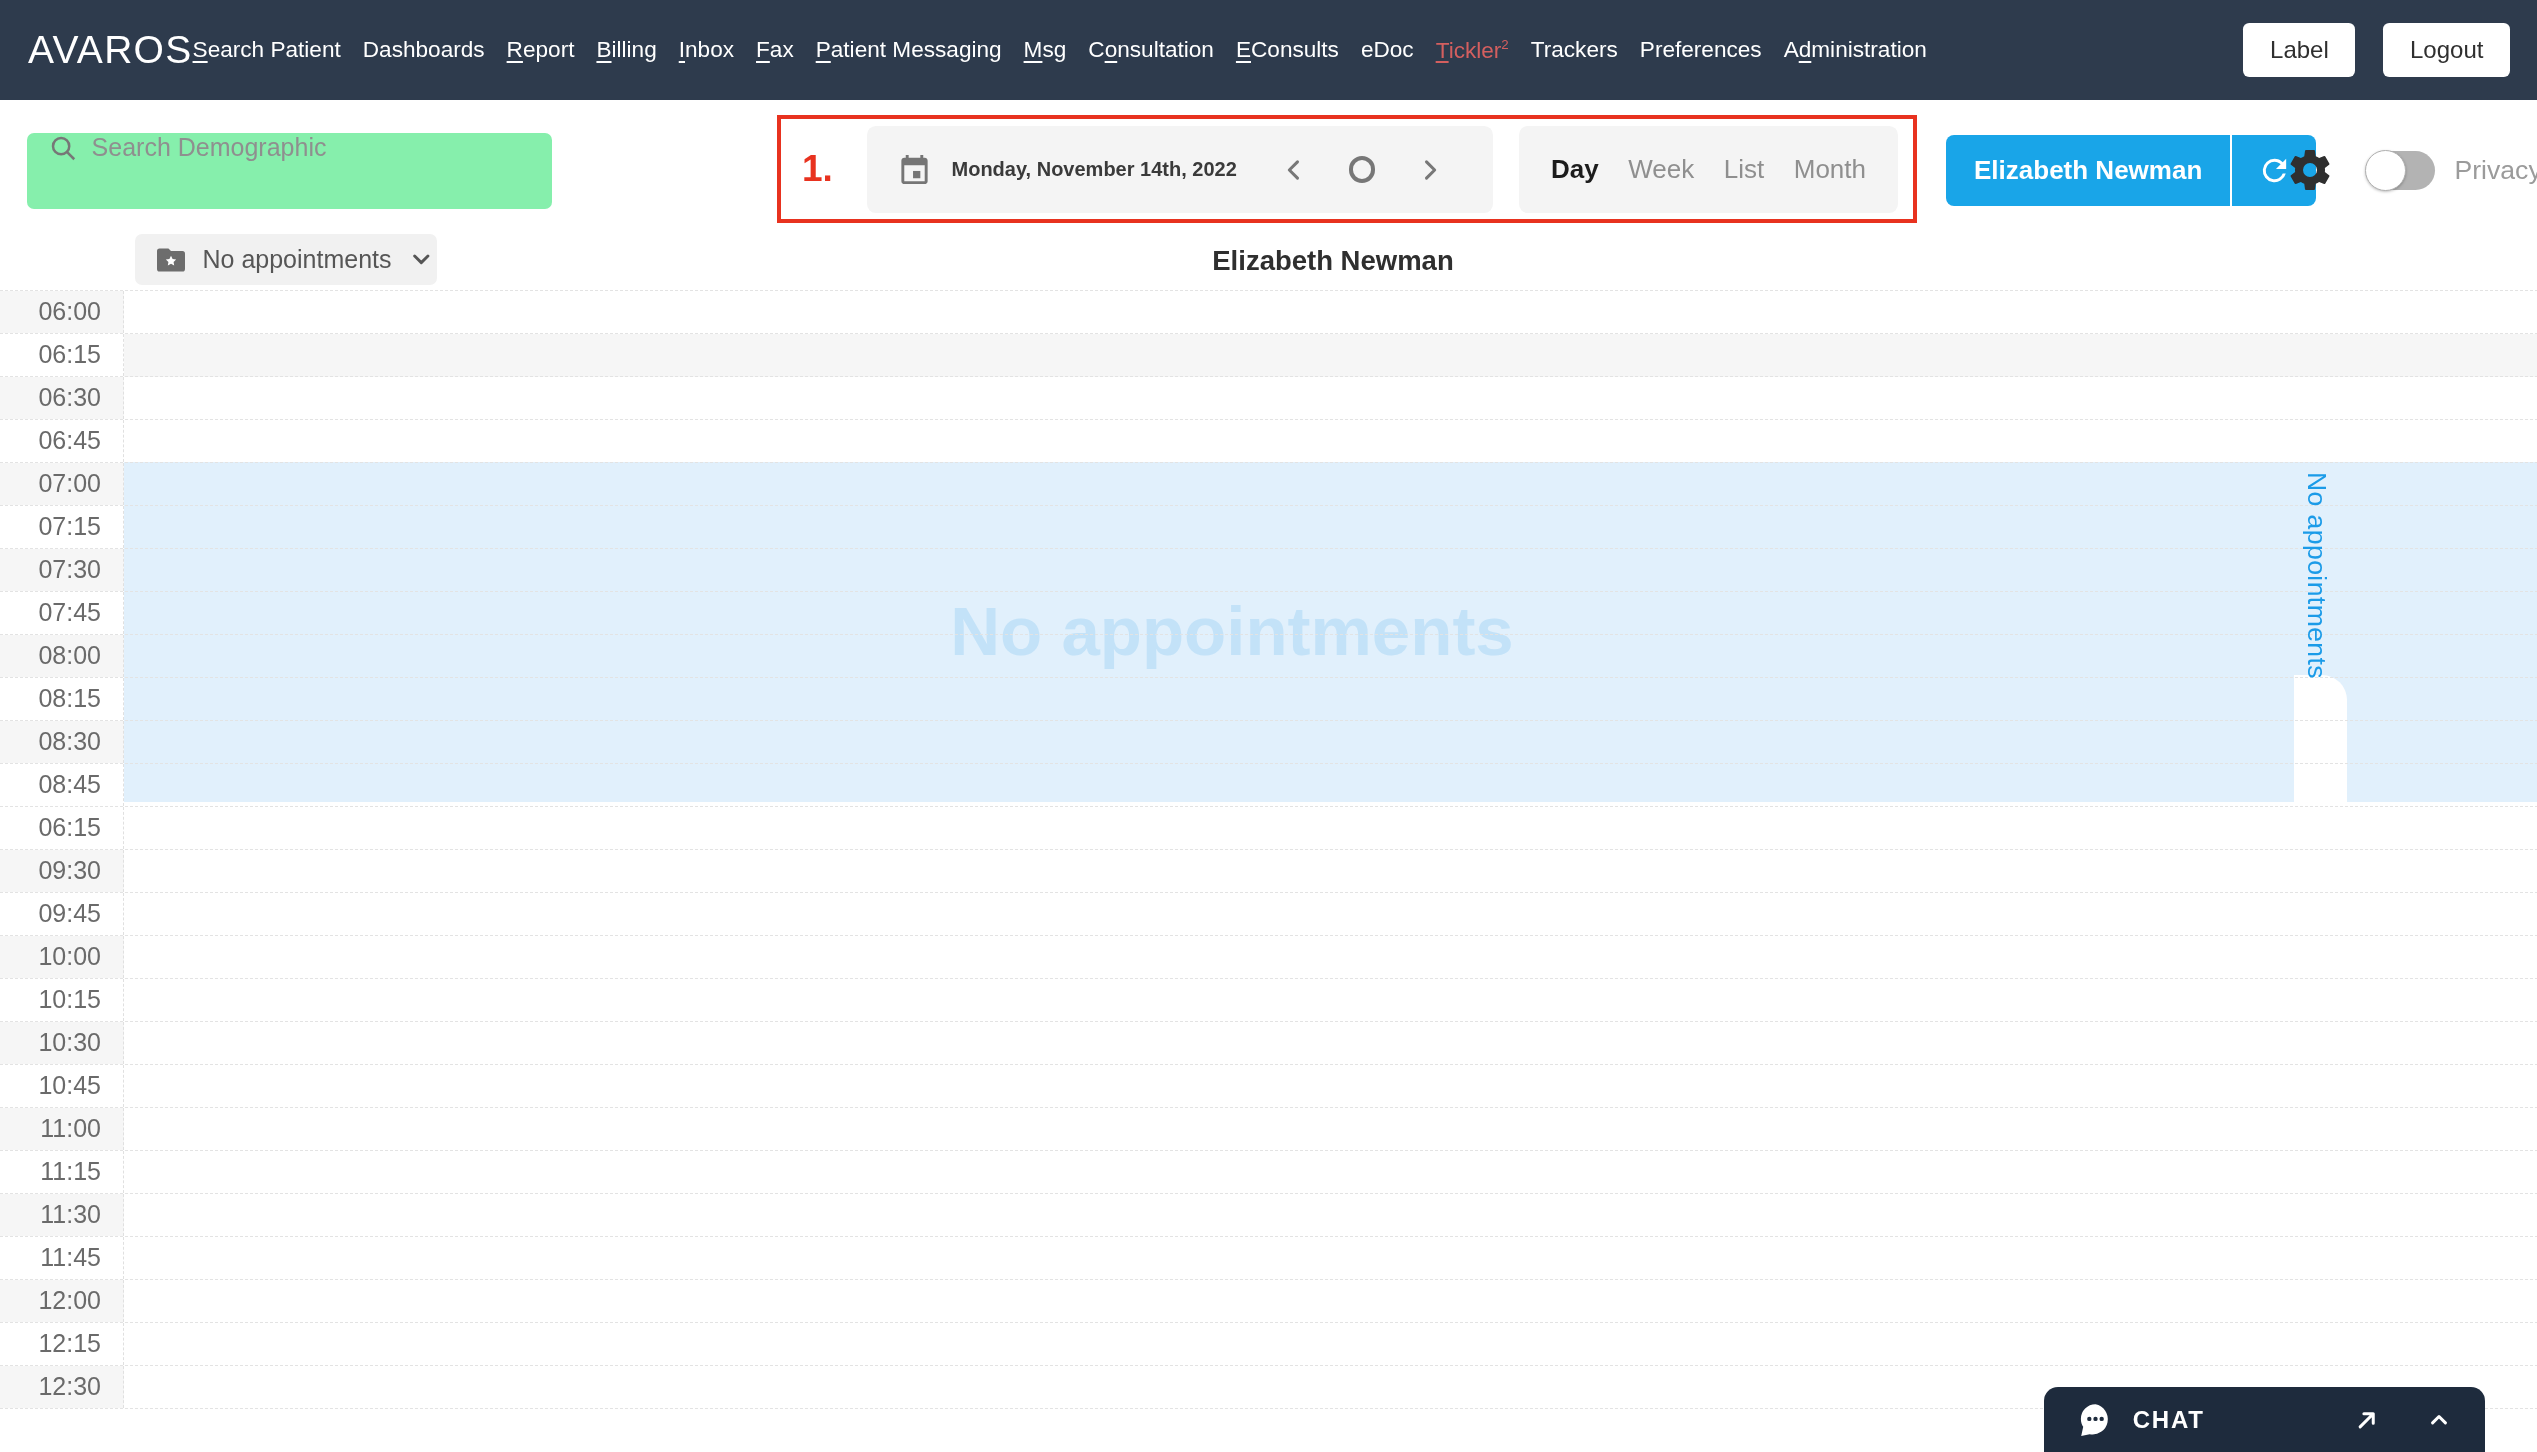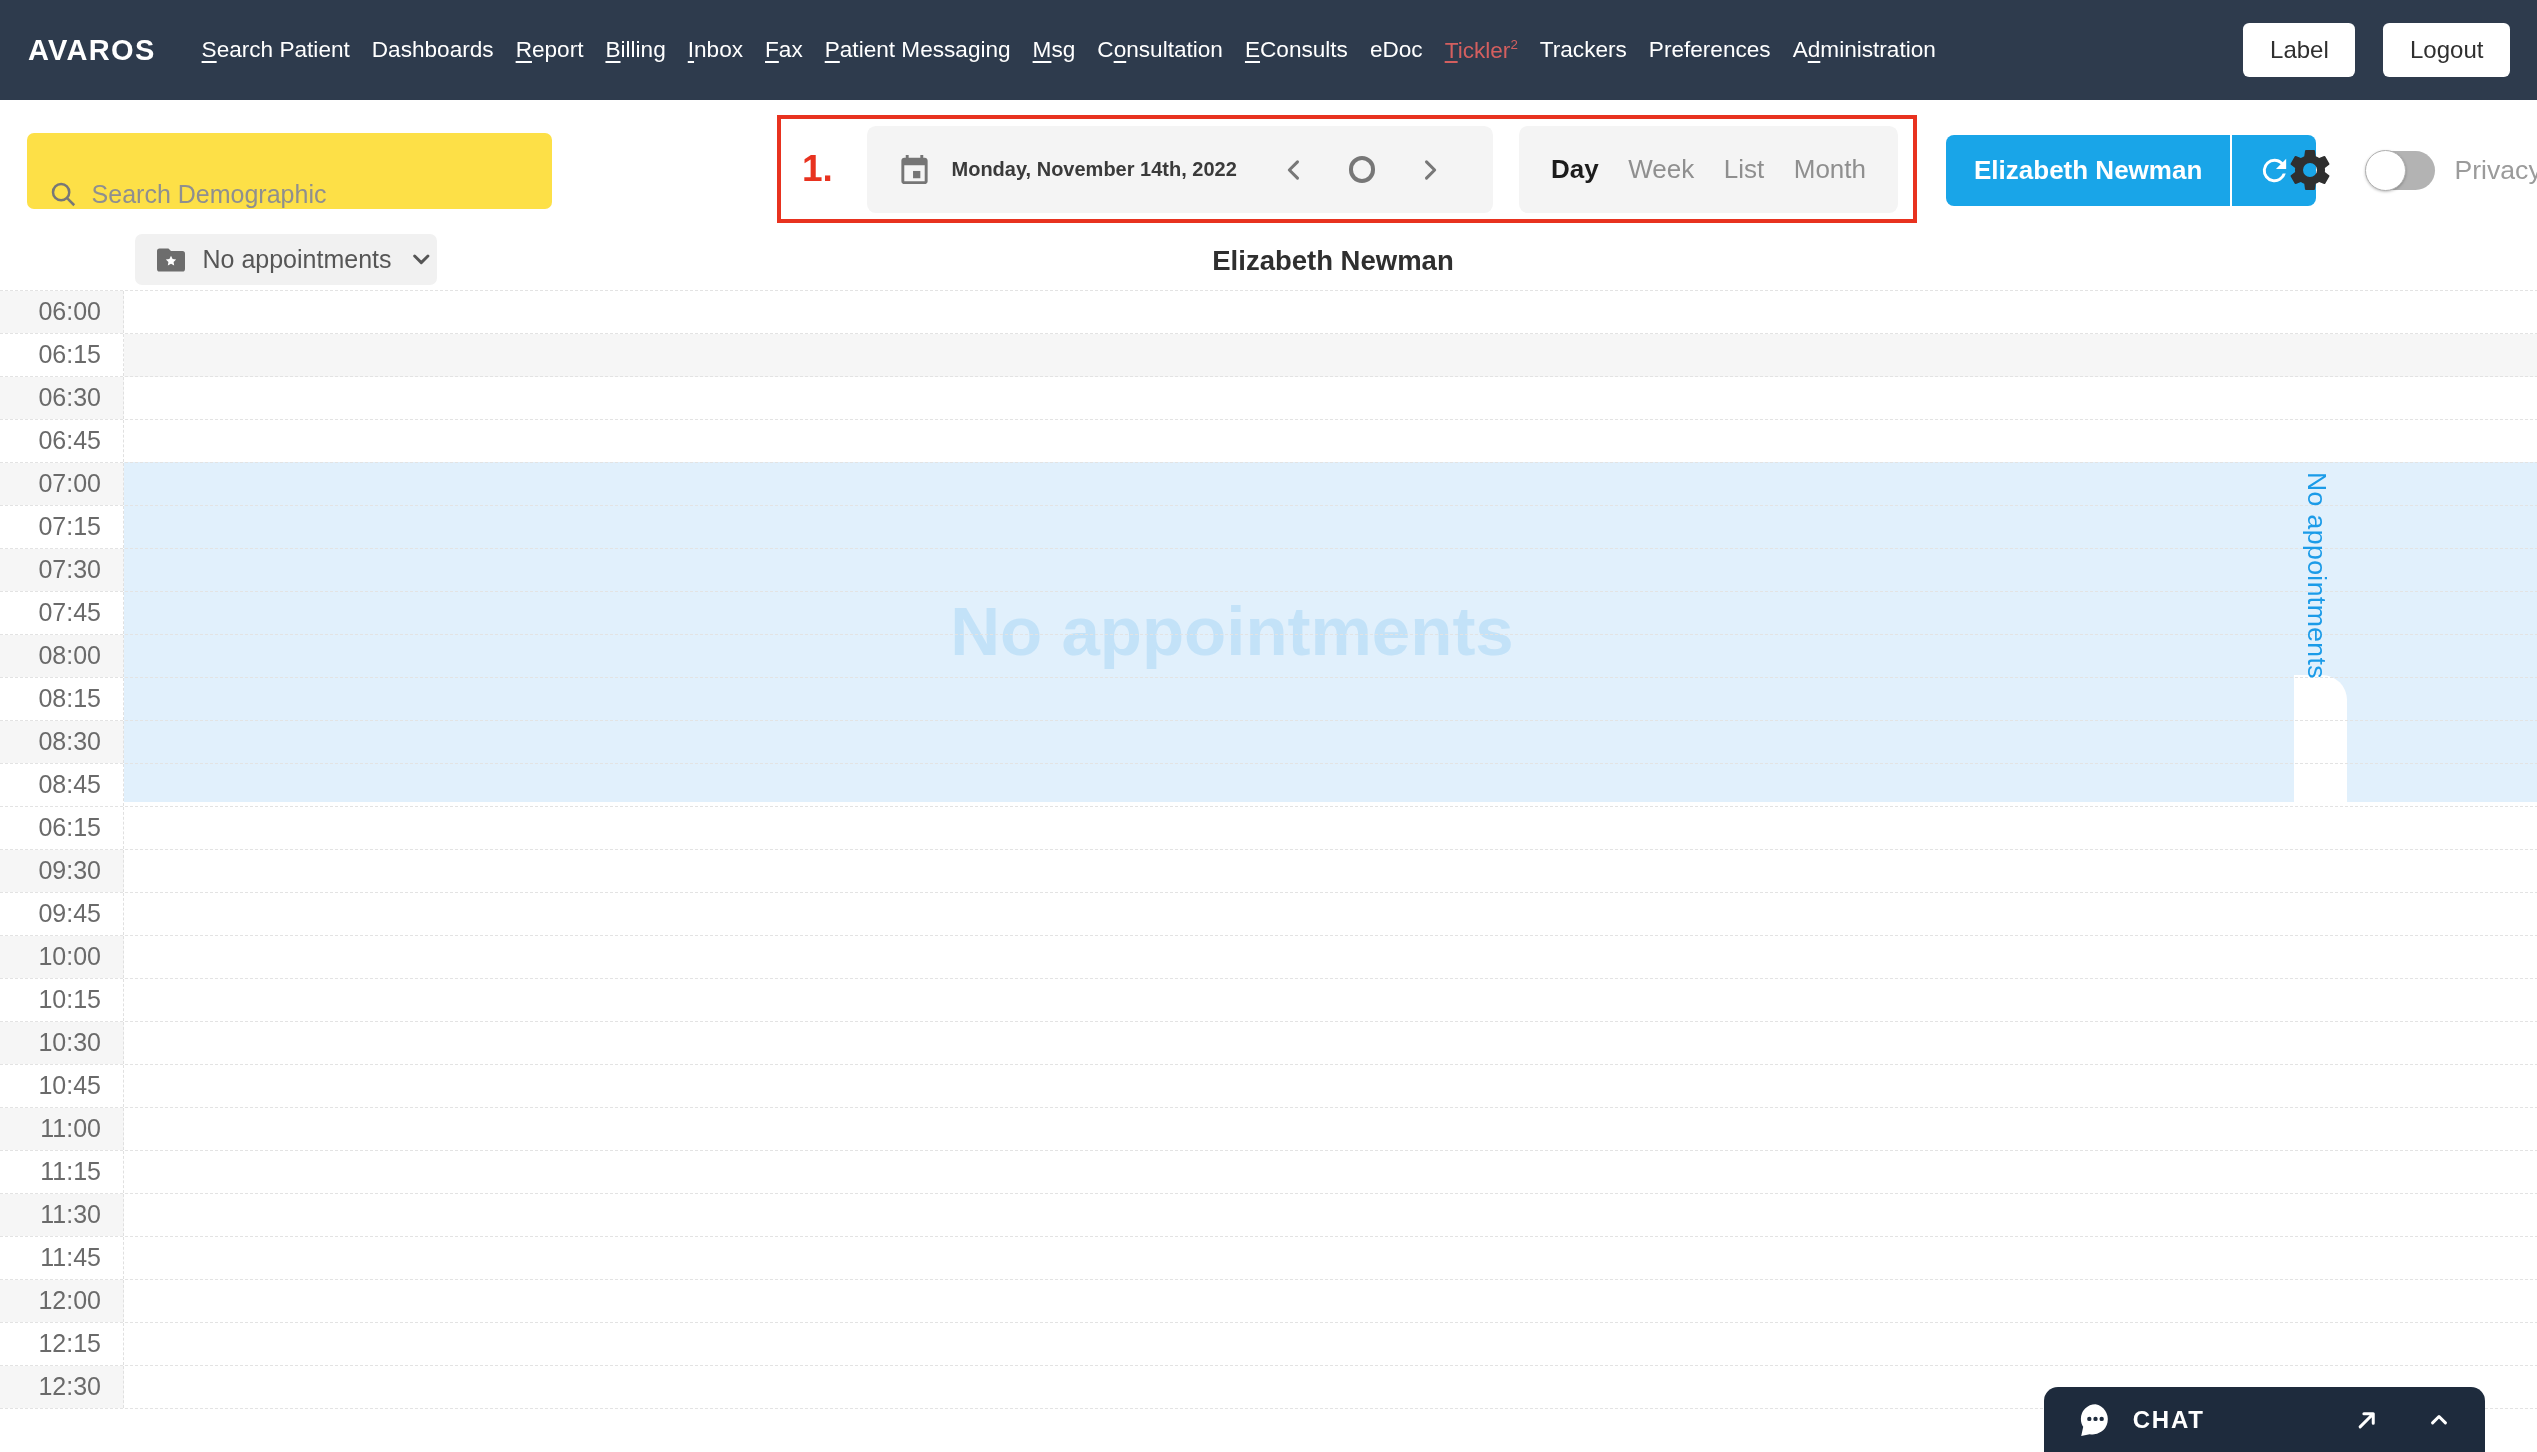--- a/index.html
+++ b/index.html
@@ -7,37 +7,37 @@
   body {
     position:relative; overflow:hidden; background:#fff;
     font-family:"Liberation Sans", sans-serif; -webkit-font-smoothing:antialiased;
   }
 
   
   .navbar {
     height:100px; background:#2e3b4d; color:#fff;
     display:flex; align-items:center; padding:0 28px; position:relative; z-index:10;
   }
-  .logo { font-size:29px; font-weight:700; letter-spacing:1.3px; margin-right:46px; white-space:nowrap; }
+  .logo { font-size:39px; font-weight:400; letter-spacing:1.3px; white-space:nowrap; }
   .nav-menu { display:flex; align-items:center; column-gap:22px; flex:1 1 auto; min-width:0; }
   .nav-item { font-size:22.6px; font-weight:500; white-space:nowrap; cursor:pointer; color:#fff; }
   .nav-item.hl { color:#d45f5f; }
   .nav-item .u { text-decoration:underline; text-underline-offset:4.4px; }
   .nav-item sup { font-size:13.3px; }
   .nav-right { margin-left:auto; display:flex; gap:28px; }
   .nav-btn {
     background:#fff; color:#2f2f2f; border:none; border-radius:6.2px;
     font-size:24px; font-weight:500; padding:13.3px 26.6px; cursor:pointer;
     font-family:inherit; white-space:nowrap;
   }
 
   
   .search-box {
     position:absolute; left:26.6px; top:133px; width:525px; height:76px;
-    background:#fde047; border-radius:7px; display:flex; align-items:flex-end;
+    background:#86efac; border-radius:7px; display:flex; align-items:flex-start;
     padding:0 21px; gap:14px;
   }
   .search-box input {
     flex:1; background:transparent; border:none; outline:none;
     font-size:25px; color:#333; font-family:inherit;
   }
   .search-box input::placeholder { color:#8f8f8f; }
 
   .annotation-box {
     position:absolute; left:777px; top:115px; width:1140px; height:108px;

